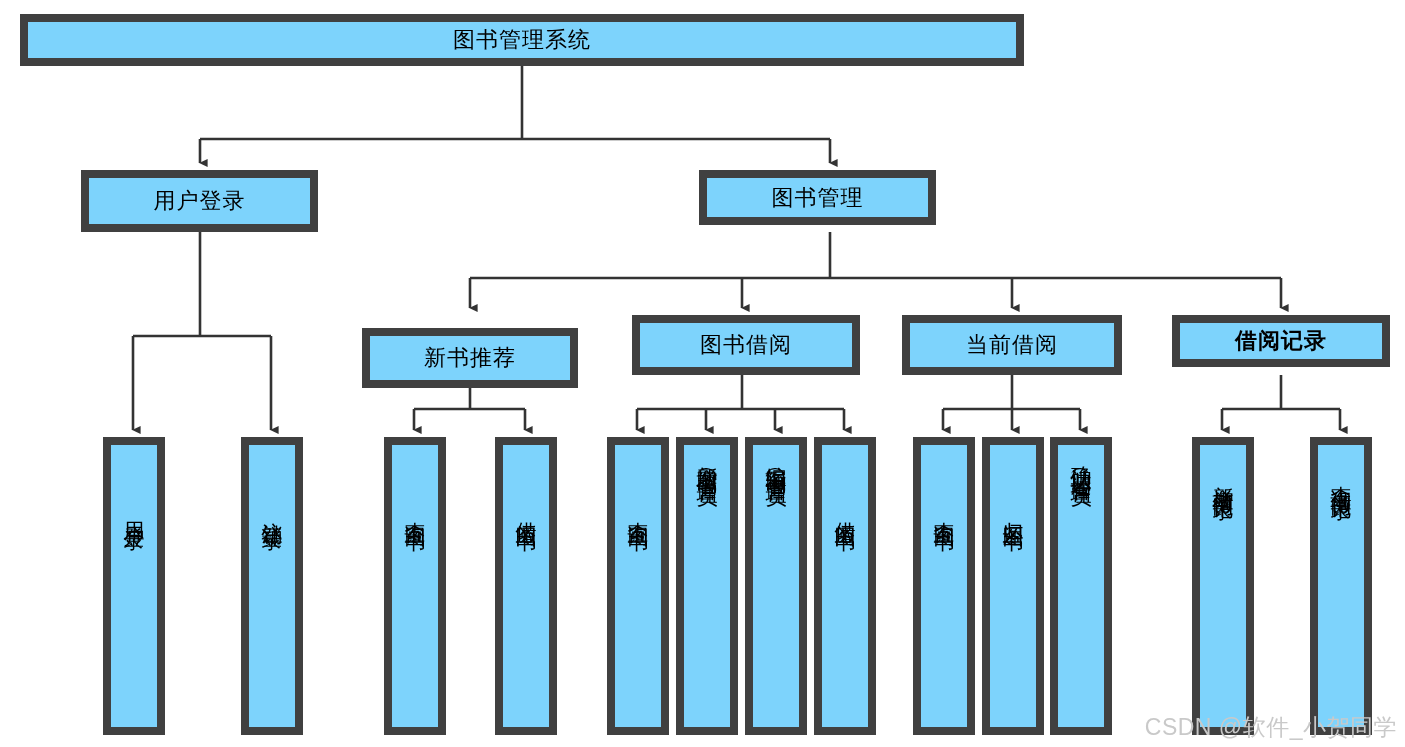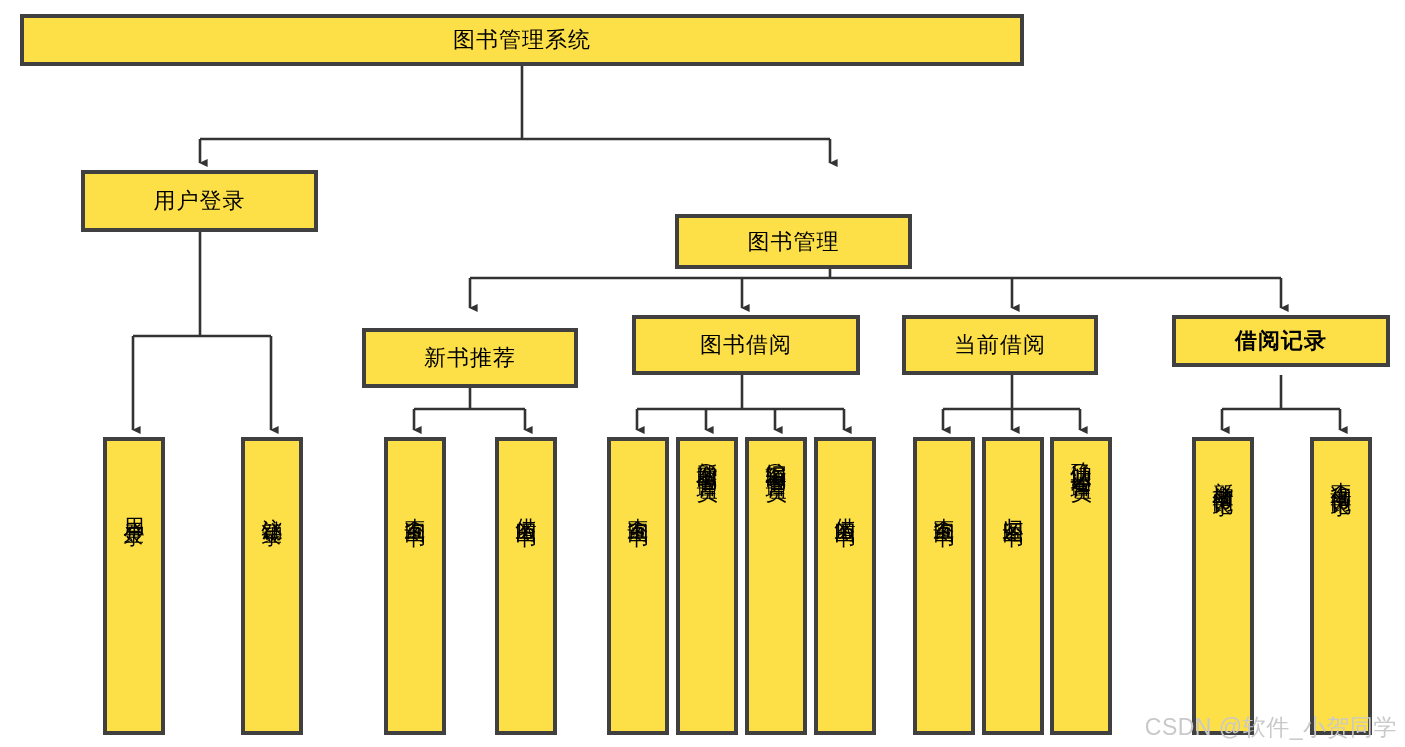--- a/index.html
+++ b/index.html
@@ -22,22 +22,22 @@
     position: absolute;
     left: 0;
     top: 0;
     width: 1405px;
     height: 747px;
     pointer-events: none;
   }
   .node {
     position: absolute;
     box-sizing: border-box;
-    background: #fde047;
-    border: 4px solid #404040;
+    background: #7dd3fc;
+    border: 8px solid #404040;
     display: flex;
     align-items: center;
     justify-content: center;
     color: #000000;
     line-height: 1.18;
     text-align: center;
   }
   .node.h {
     font-size: 22px;
     letter-spacing: 1px;
@@ -131,33 +131,33 @@
   </svg>
 
   <div class="node h" style="left:20px; top:14px; width:1004px; height:52px;">
     <span>图书管理系统</span>
   </div>
 
   <div class="node h" style="left:81px; top:170px; width:237px; height:62px;">
     <span>用户登录</span>
   </div>
 
-  <div class="node h" style="left:675px; top:170px; width:237px; height:55px;margin-top:44px;">
+  <div class="node h" style="left:699px; top:170px; width:237px; height:55px;">
     <span>图书管理</span>
   </div>
 
   <div class="node h" style="left:362px; top:315px; width:216px; height:60px;margin-top:13px;">
     <span>新书推荐</span>
   </div>
 
   <div class="node h" style="left:632px; top:315px; width:228px; height:60px;">
     <span>图书借阅</span>
   </div>
 
-  <div class="node h" style="left:902px; top:315px; width:196px; height:60px;">
+  <div class="node h" style="left:902px; top:315px; width:220px; height:60px;">
     <span>当前借阅</span>
   </div>
 
   <div class="node h" style="left:1172px; top:315px; width:218px; height:52px;font-weight:bold;">
     <span>借阅记录</span>
   </div>
 
   <div class="node leaf" style="left:103px; top:437px; width:62px; height:298px; padding-top:60px;">
     <span class="vtext">用户登录</span>
   </div>

